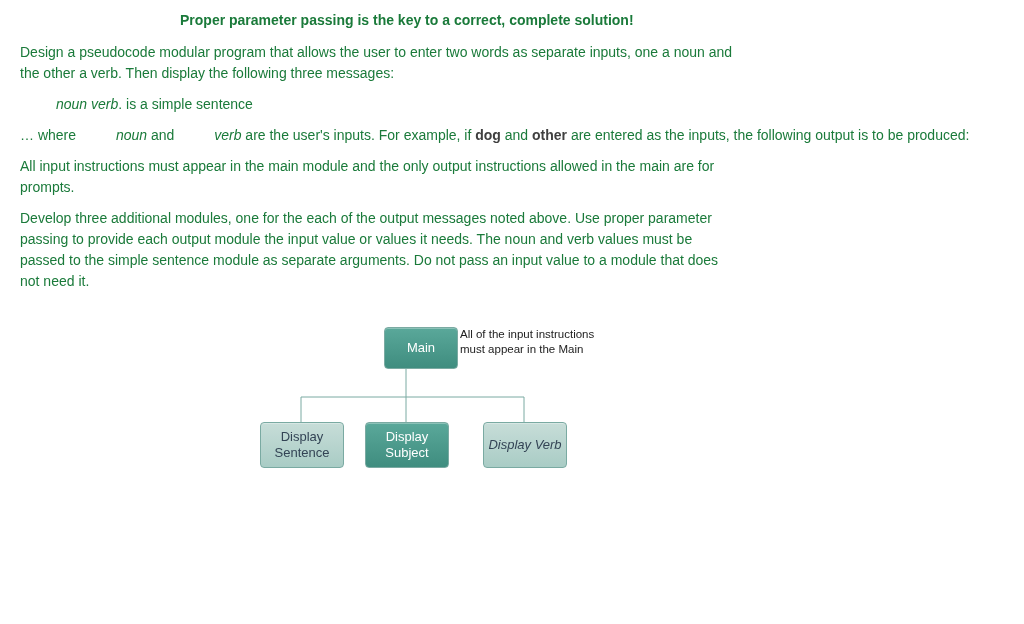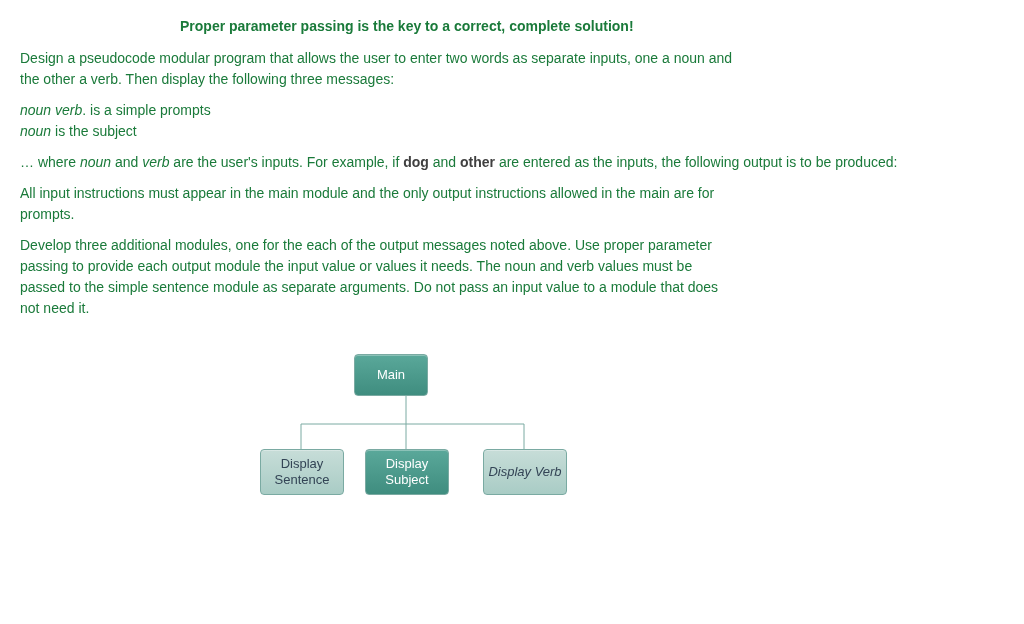--- a/index.html
+++ b/index.html
@@ -10,39 +10,40 @@
       color: #333;
       width: 1024px;
       box-sizing: border-box;
     }
     .header-line {
       color: #1a7a3a;
       font-weight: bold;
       text-align: left;
       padding-left: 160px;
       margin-bottom: 14px;
-      margin-top: 8px;
+      margin-top: 2px;
     }
     .green-text {
       color: #1a7a3a;
     }
     p {
       margin: 10px 0;
       line-height: 1.5;
       max-width: 720px;
     }
     .pattern-list {
       margin: 10px 0;
     }
     .pattern-list div {
       color: #1a7a3a;
       line-height: 1.5;
     }
     .italic {
       font-style: italic;
+      margin-left: 36px;
     }
     .bold {
       font-weight: bold;
     }
     .black {
       color: #404040;
     }
     .output-list div {
       color: #222;
       font-weight: bold;
@@ -66,21 +67,21 @@
       justify-content: center;
       text-align: center;
       line-height: 1.2;
       background: linear-gradient(#5aa89a, #3f8d7f);
       box-shadow: inset 0 1px 0 rgba(255,255,255,0.3);
     }
     .node.pale {
       background: linear-gradient(#c7ddd8, #a9ccc5);
       color: #345;
     }
-    .n-main { left: 134px; top: 0; width: 72px; height: 40px; text-align: center; }
+    .n-main { left: 164px; top: 0; width: 72px; height: 40px; text-align: center; }
     .n-ds   { left: 40px;  top: 95px; width: 82px; height: 44px; }
     .n-dj   { left: 145px; top: 95px; width: 82px; height: 44px; }
     .n-dv   { left: 263px; top: 95px; width: 82px; height: 44px; font-style: italic; }
     .note {
       position: absolute;
       left: 240px;
       top: 0;
       font-size: 11.5px;
       color: #222;
       line-height: 1.3;
@@ -101,24 +102,21 @@
   </style>
 </head>
 <body>
 
 <div class="header-line">Proper parameter passing is the key to a correct, complete solution!</div>
 
 <p class="green-text">Design a pseudocode modular program that allows the user to enter two words as separate inputs, one a noun and the other a verb. Then display the following three messages:</p>
 
 <div class="pattern-list">
   <div class="inline-compose">
-    <span class="italic">noun verb</span><span>. is a simple prompts</span>
-  </div>
-  <div class="inline-compose">
-    <span class="italic">noun</span><span> is the subject</span>
+    <span class="italic">noun verb</span><span>. is a simple sentence</span>
   </div>
 </div>
 
 <p class="green-text inline-compose">
   <span>… where </span><span class="italic">noun</span><span> and </span><span class="italic">verb</span><span> are the user's inputs. For example, if </span><span class="bold black">dog</span><span> and </span><span class="bold black">other</span><span> are entered as the inputs, the following output is to be produced:</span>
 </p>
 
 <div class="output-list">
 </div>
 
@@ -131,13 +129,14 @@
     <line x1="186" y1="40" x2="186" y2="70"></line>
     <line x1="81" y1="70" x2="304" y2="70"></line>
     <line x1="81" y1="70" x2="81" y2="95"></line>
     <line x1="186" y1="70" x2="186" y2="95"></line>
     <line x1="304" y1="70" x2="304" y2="95"></line>
   </svg>
   <div class="node n-main">Main</div>
   <div class="node n-dj">Display Subject</div>
   <div class="node pale n-ds">Display Sentence</div>
   <div class="node pale n-dv">Display Verb</div>
+  <div class="note">All of the input instructions must appear in the Main</div>
 </div>
 
 </body></html>

